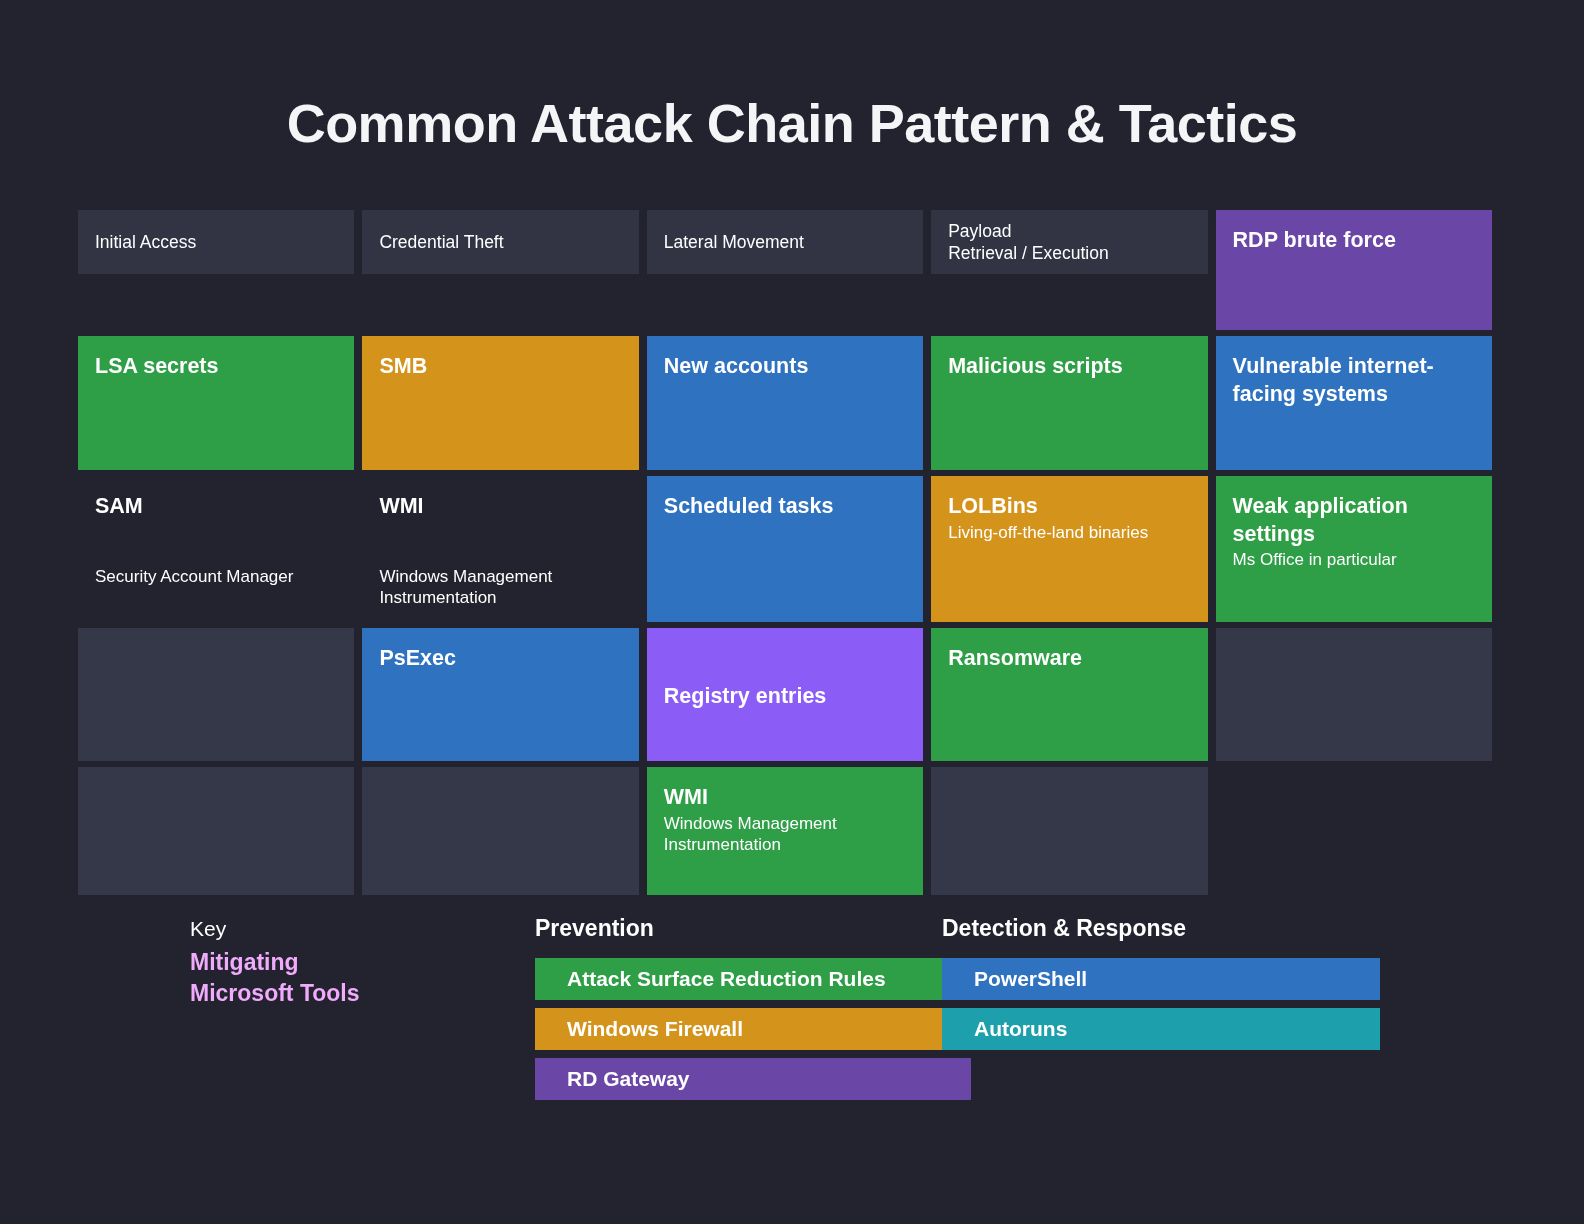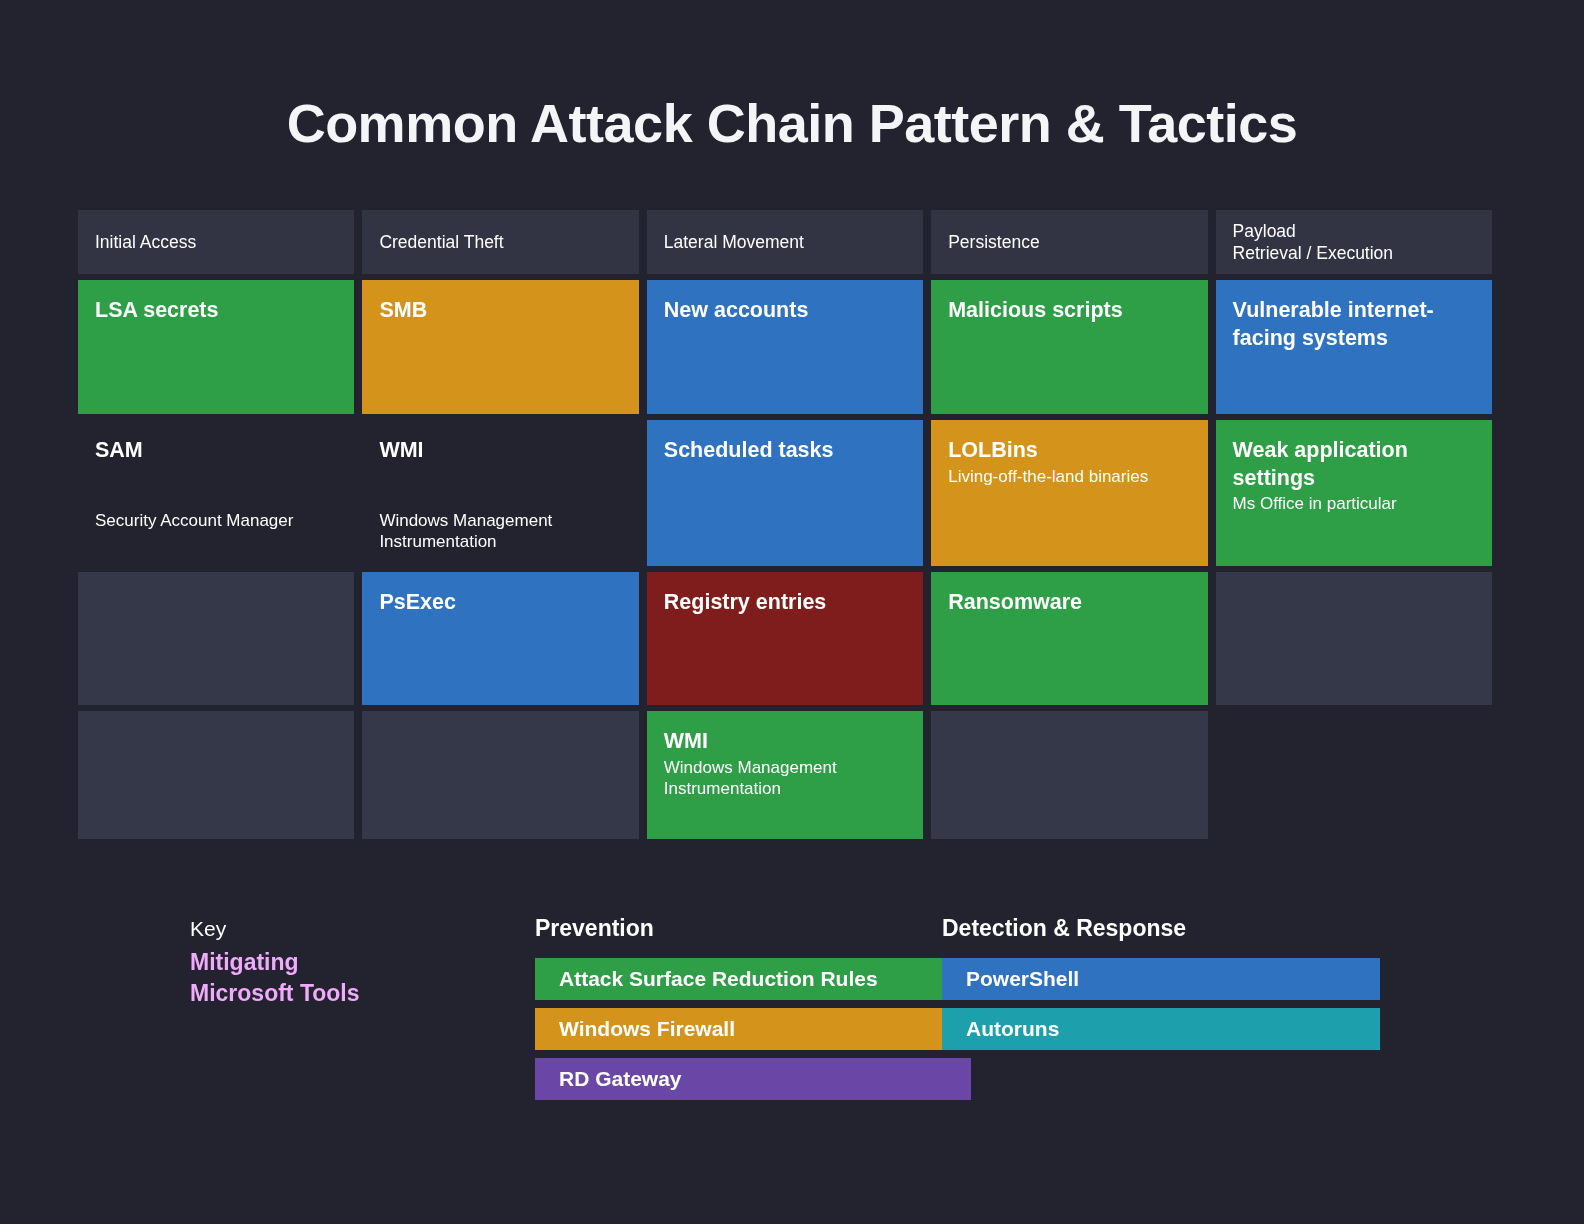--- a/index.html
+++ b/index.html
@@ -80,21 +80,21 @@
     color: #ffffff;
     margin-top: 1px;
   }
 
   .cell.empty { background: #343848; }
   .cell.plain { background: #22232f; gap: 44px; }
   .cell.green { background: #2e9e47; }
   .cell.blue { background: #2f72c0; }
   .cell.orange { background: #d4941c; }
   .cell.purple { background: #6a46a6; }
-  .cell.teal { background: #7f1d1d; }
+  .cell.teal { background: #8b5cf6; justify-content: center; }
 
   
   .matrix .r1 { min-height: 120px; }
   .matrix .r2 { min-height: 134px; }
   .matrix .r3 { min-height: 133px; }
   .matrix .r4 { min-height: 128px; }
 
   
   .keywrap {
     position: absolute;
@@ -135,21 +135,21 @@
     font-weight: bold;
     color: #ffffff;
     margin-bottom: 15px;
     line-height: 1.2;
   }
 
   .keybar {
     height: 42px;
     display: flex;
     align-items: center;
-    padding-left: 24px;
+    padding-left: 32px;
     font-size: 21px;
     font-weight: bold;
     color: #ffffff;
     margin-bottom: 8px;
   }
   .keybar.green  { background: #2e9e47; }
   .keybar.orange { background: #d4941c; }
   .keybar.purple { background: #6a46a6; }
   .keybar.blue   { background: #2f72c0; }
   .keybar.teal   { background: #1ea0ac; }
@@ -165,25 +165,25 @@
       <div class="col-header">
         <span>Initial Access</span>
       </div>
       <div class="col-header">
         <span>Credential Theft</span>
       </div>
       <div class="col-header">
         <span>Lateral Movement</span>
       </div>
       <div class="col-header">
-        <span>Persistence</span>
-      </div>
-      <div class="col-header">
         <span>Payload</span>
         <span class="l2">Retrieval / Execution</span>
+      </div>
+      <div class="cell r1 purple">
+        <div class="t">RDP brute force</div>
       </div>
       <div class="cell r1 green">
         <div class="t">LSA secrets</div>
       </div>
       <div class="cell r1 orange">
         <div class="t">SMB</div>
       </div>
       <div class="cell r1 blue">
         <div class="t">New accounts</div>
       </div>

